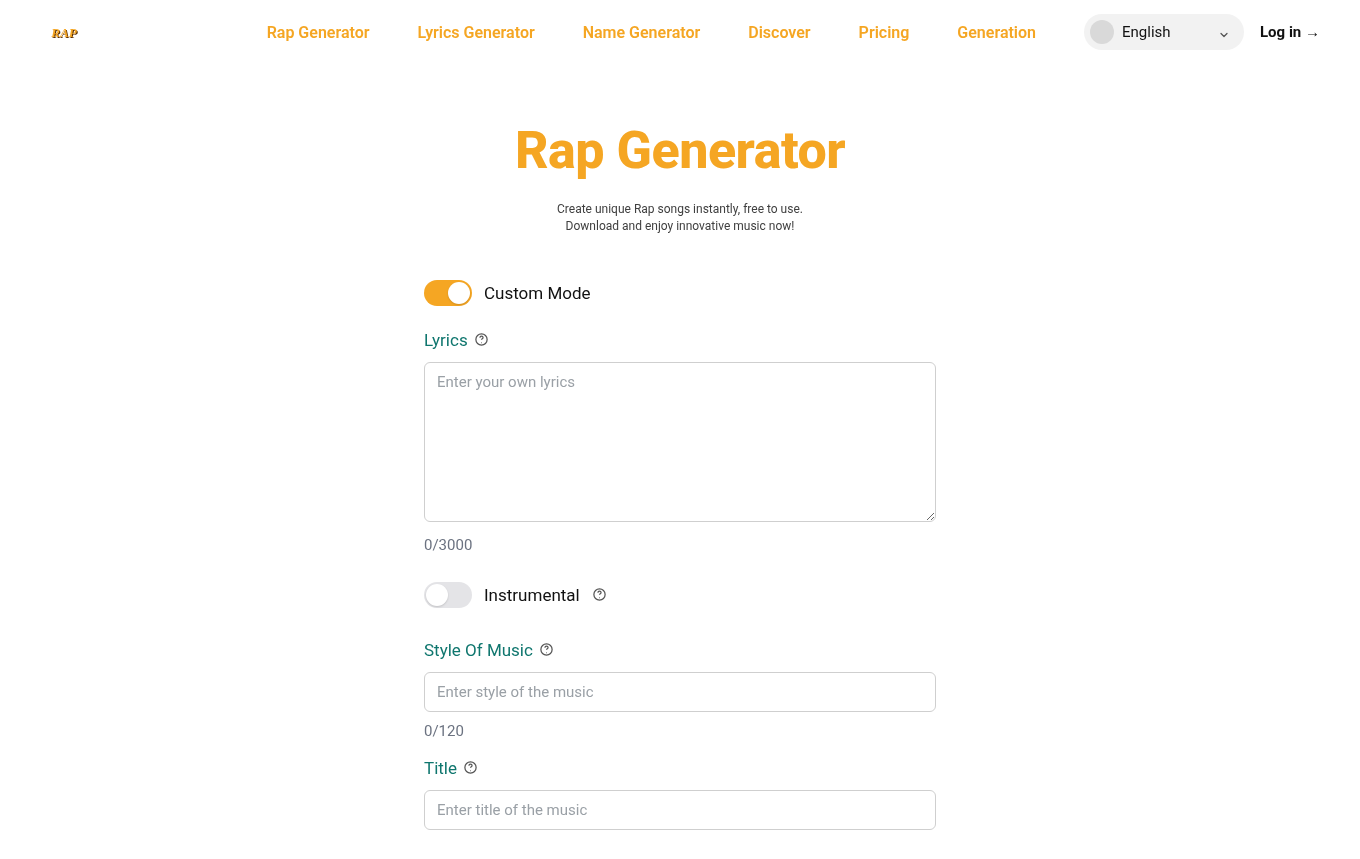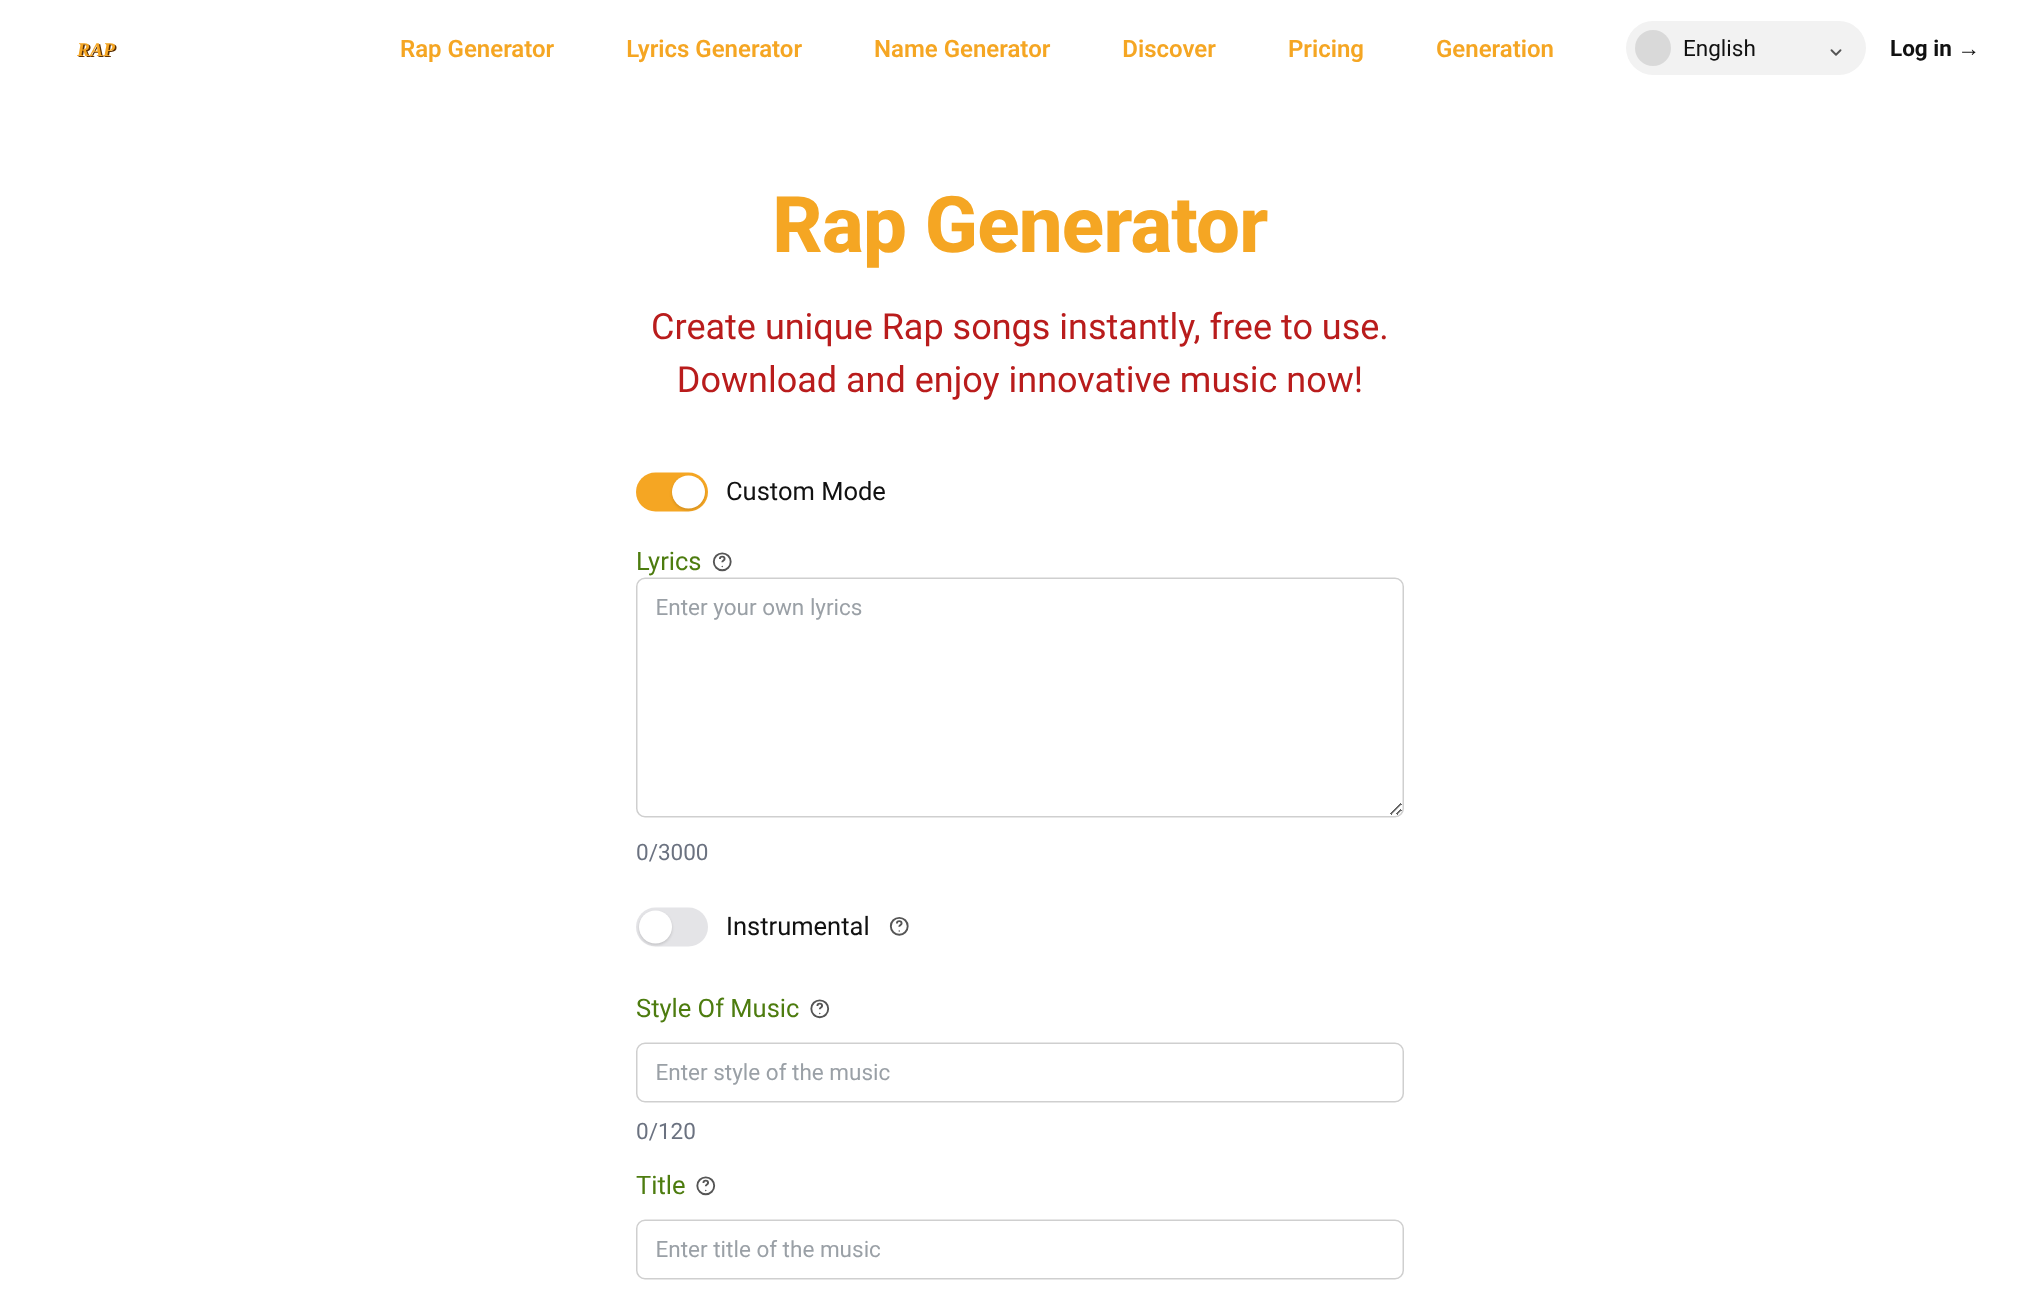--- a/index.html
+++ b/index.html
@@ -104,22 +104,22 @@
     text-align: center;
   }
   .page-title {
     font-size: 52px;
     font-weight: 800;
     color: #f5a623;
     letter-spacing: -0.5px;
   }
   .subtitle {
     margin-top: 20px;
-    color: #b91c1c;
-    font-size: 24px;
+    color: #404040;
+    font-size: 12px;
     line-height: 1.45;
     text-align: center;
   }
 
   
   .form {
     width: 512px;
     margin: 44px auto 0;
     text-align: left;
   }
@@ -159,39 +159,40 @@
   }
 
   .field-label-row {
     display: flex;
     align-items: center;
     gap: 6px;
     margin-top: 24px;
   }
   .field-label {
     font-size: 17px;
-    color: #4d7c0f;
+    color: #0f766e;
   }
   .help-icon {
     width: 15px;
     height: 15px;
     display: inline-flex;
   }
   .textarea, .textinput {
     width: 100%;
     border: 1px solid #cfcfcf;
     border-radius: 6px;
     font-size: 15px;
     font-family: inherit;
     color: #111;
     resize: vertical;
   }
   .textarea {
     height: 160px;
     padding: 10px 12px;
+    margin-top: 12px;
   }
   .textinput {
     height: 40px;
     padding: 0 12px;
     margin-top: 12px;
   }
   .textarea::placeholder, .textinput::placeholder {
     color: #9aa0a6;
   }
   .counter {

